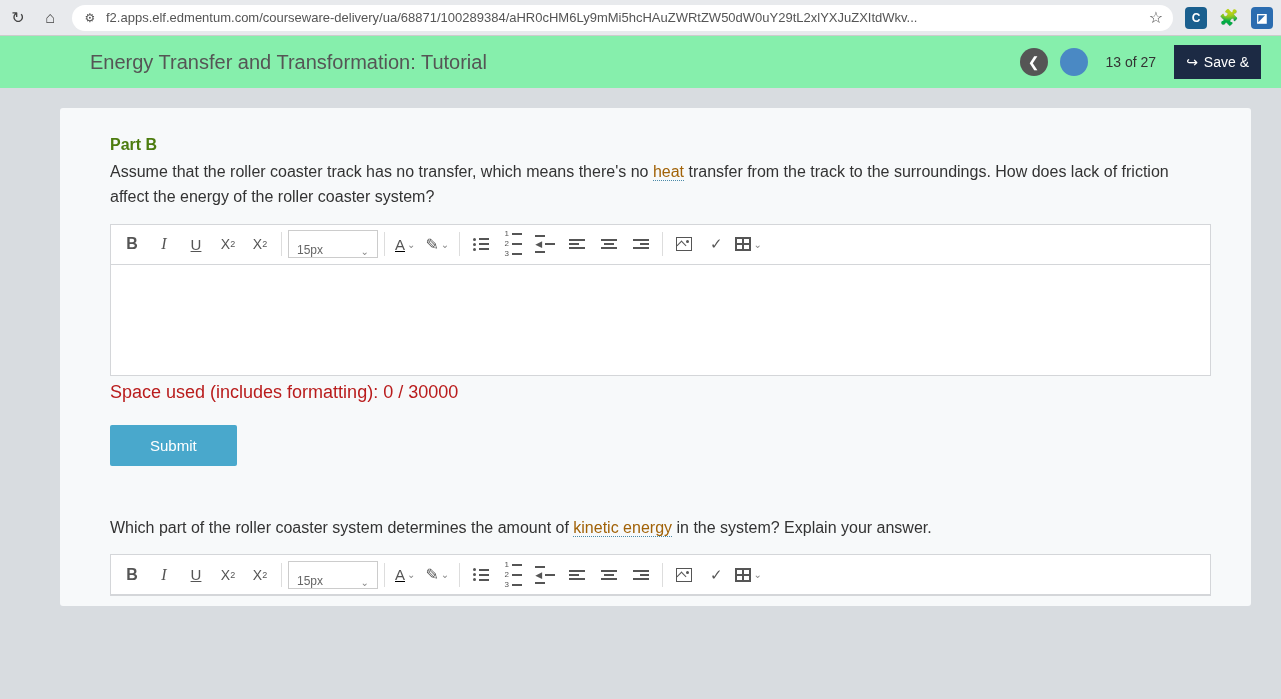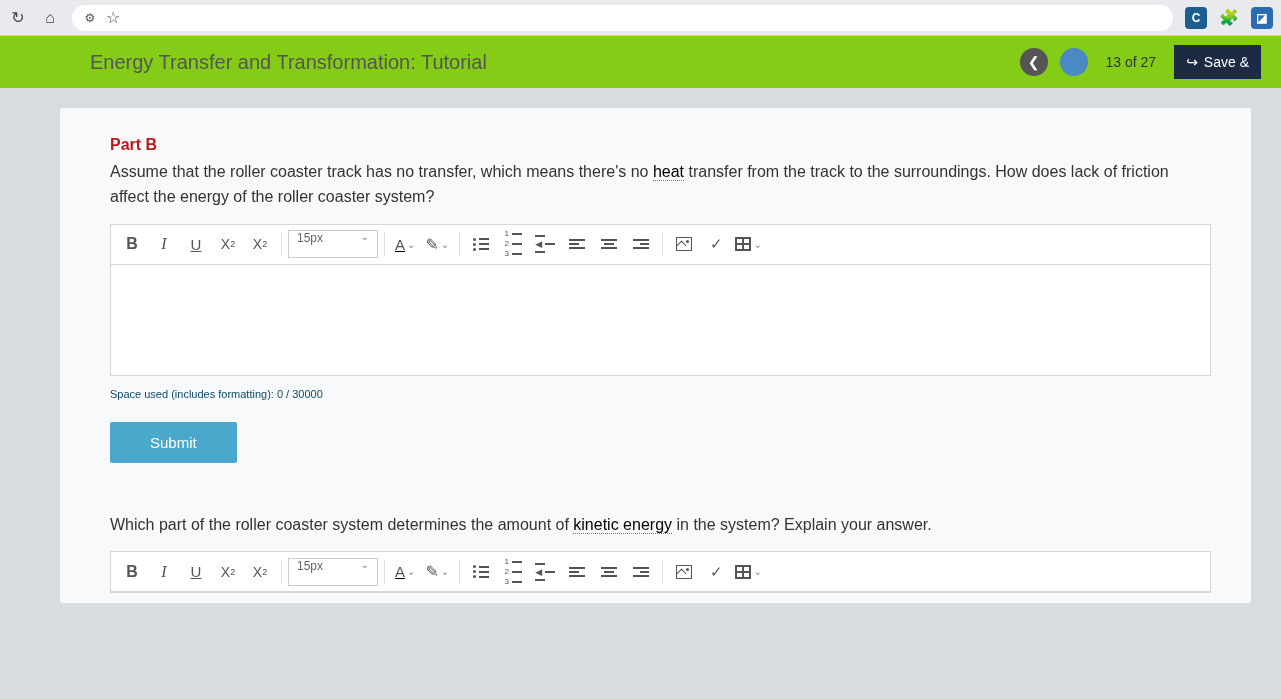--- a/index.html
+++ b/index.html
@@ -51,21 +51,21 @@
   border-radius: 4px;
   display:flex;align-items:center;justify-content:center;
   font-size:12px;font-weight:bold;
   color:#fff;
 }
 .ext-c { background:#1a5f8e; }
 .ext-puzzle { color:#444; font-size:16px;}
 .ext-blue { background:#2b6cb0; }
 
 .page-header {
-  background: #84cc16;
+  background: #86efac;
   height: 52px;
   display: flex;
   align-items: center;
   padding: 0 20px 0 90px;
   gap: 12px;
 }
 .page-title {
   flex:1;
   font-size: 20px;
   color: #555;
@@ -95,31 +95,31 @@
   padding: 20px 30px 0 60px;
 }
 .card {
   background: #f7f9fa;
   border-radius: 3px;
   padding: 28px 40px 10px 50px;
 }
 .part-title {
   font-weight: bold;
   font-size: 16px;
-  color: #b91c1c;
+  color: #4d7c0f;
   margin-bottom: 6px;
 }
 .question-text {
   font-size: 16px;
   color: #333;
   line-height: 1.55;
   margin-bottom: 14px;
 }
 .question-text .link-term {
-  color: #000000;
+  color: #a16207;
   border-bottom: 1px dotted #4a8aa8;
   cursor: pointer;
 }
 
 .editor {
   border: 1px solid #d4d6d9;
   background: #fff;
 }
 .toolbar {
   display:flex;
@@ -140,21 +140,21 @@
 }
 .tb-btn.bold { font-weight:bold; font-size:16px;}
 .tb-btn.italic { font-style:italic; font-family: Georgia,serif; font-size:16px;}
 .tb-btn.under { text-decoration:underline; font-size:15px;}
 .tb-sup { font-size:14px; }
 .tb-sup sup,.tb-sup sub{font-size:9px;}
 .tb-sep { width:1px; height:24px; background:#ddd; margin:0 4px;}
 .font-size-sel {
   width: 90px; height:28px;
   border:1px solid #ccc;
-  display:flex;align-items:flex-start;
+  display:flex;align-items:flex-end;
   padding:0 8px;
   font-size:12px;color:#666;
   justify-content:space-between;
   cursor:pointer;
 }
 .font-color-btn {
   display:flex;align-items:center;gap:2px;
   padding:0 4px;cursor:pointer;
 }
 .font-color-btn .letter{ text-decoration: underline; text-decoration-color:#000; font-size:15px;}
@@ -177,23 +177,23 @@
 .img-icon::before{content:"";position:absolute;top:2px;right:2px;width:3px;height:3px;border-radius:50%;background:#555;}
 .eq-icon{font-family:serif;font-size:15px;}
 .table-icon{width:16px;height:14px;border:1.5px solid #555;display:grid;grid-template-columns:1fr 1fr;grid-template-rows:1fr 1fr;}
 .table-icon span{border:0.5px solid #555;}
 
 .editor-body {
   height: 110px;
   padding: 8px;
 }
 .space-used {
-  font-size: 11px;
-  color: #0c4a6e;
-  margin-top: 12px;
+  font-size: 18px;
+  color: #b91c1c;
+  margin-top: 6px;
 }
 .submit-wrap {
   display:flex;justify-content:flex-start;
   margin: 22px 0 50px 0;
 }
 .submit-btn {
   background:#49a8cc;
   color:#fff;
   border:none;
   padding: 12px 40px;
@@ -204,20 +204,21 @@
 .part-c-block { margin-top: 10px;}
 </style>
 </head>
 <body>
 
 <div class="browser-bar">
   <div class="nav-icon">↻</div>
   <div class="nav-icon">⌂</div>
   <div class="url-bar">
     <span class="site-icon">⚙</span>
+    <span class="url-text">f2.apps.elf.edmentum.com/courseware-delivery/ua/68871/100289384/aHR0cHM6Ly9mMi5hcHAuZWRtZW50dW0uY29tL2xlYXJuZXItdWkv...</span>
     <span class="url-star">☆</span>
   </div>
   <div class="ext-icon ext-c">C</div>
   <div class="nav-icon ext-puzzle">🧩</div>
   <div class="ext-icon ext-blue">◪</div>
 </div>
 
 <div class="page-header">
   <div class="page-title">Energy Transfer and Transformation: Tutorial</div>
   <div class="nav-circle nav-back">❮</div>

